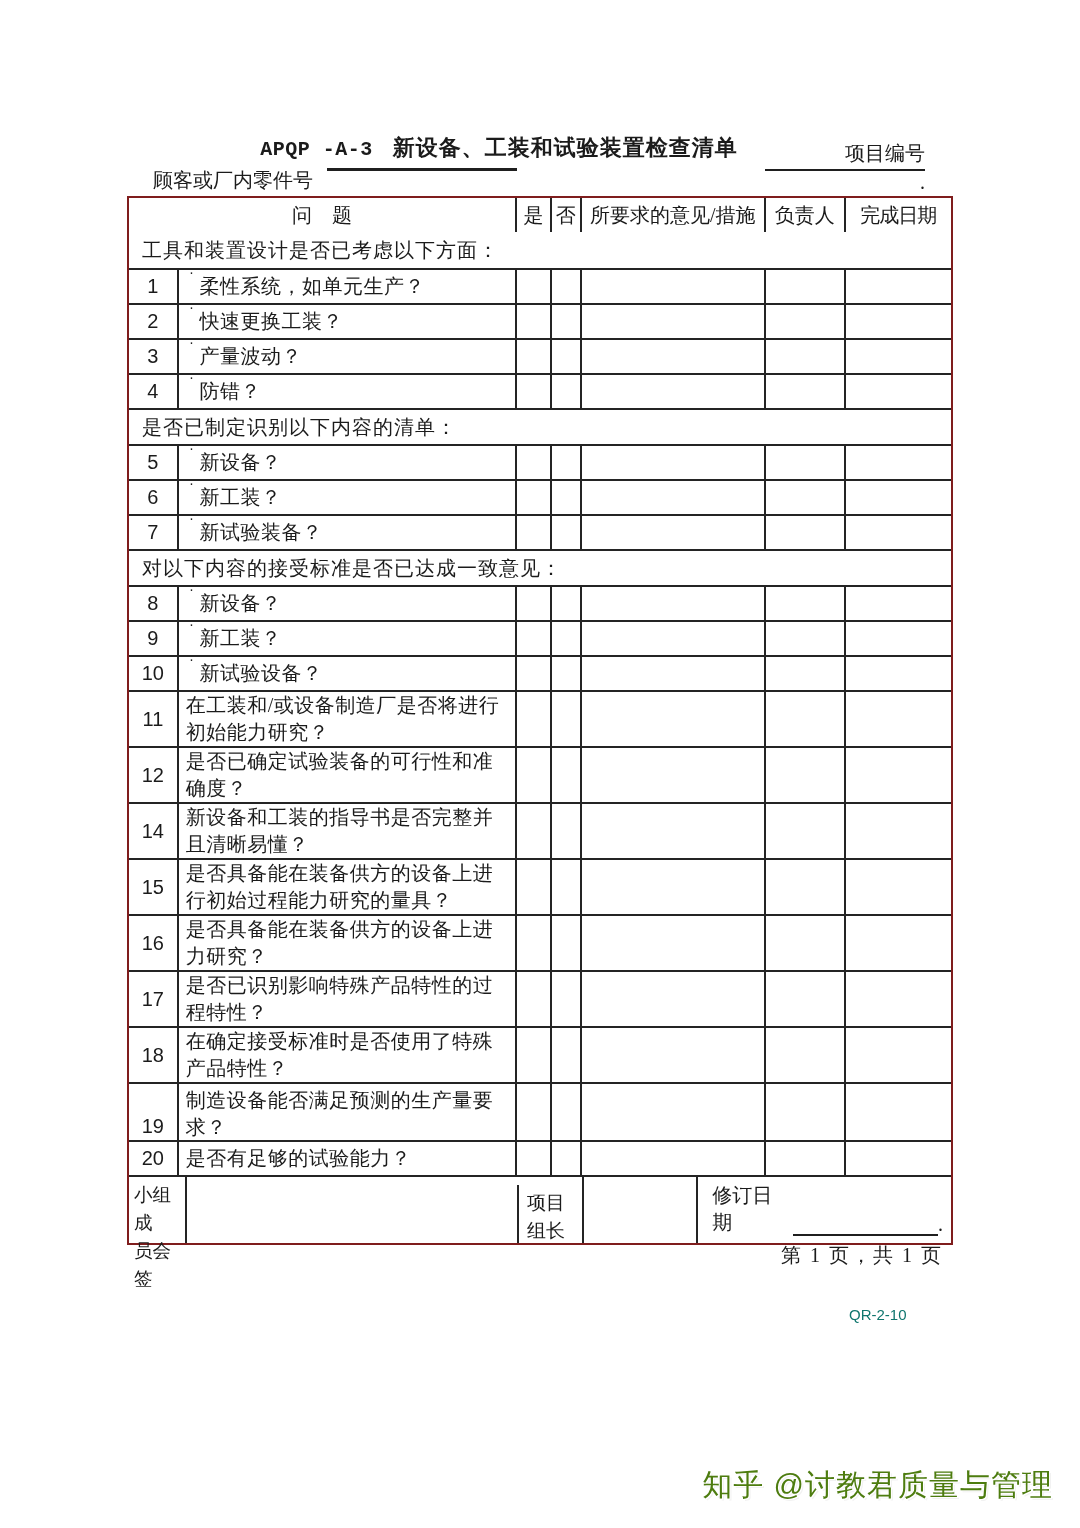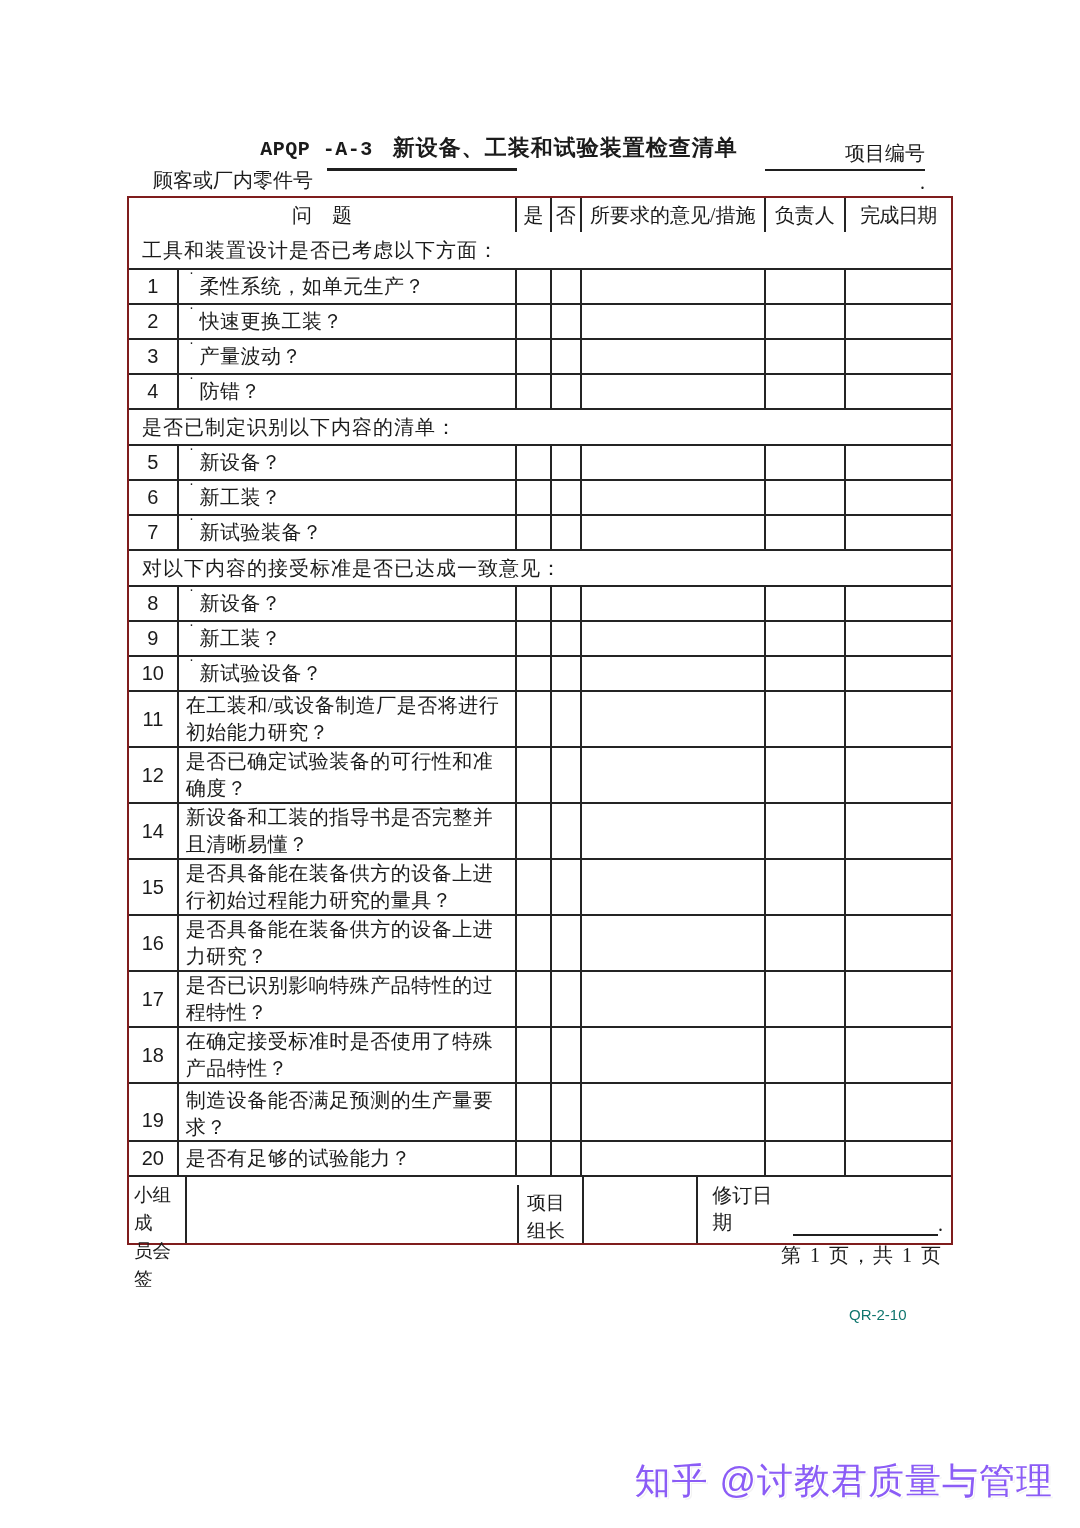--- a/index.html
+++ b/index.html
@@ -67,42 +67,42 @@
   .c-question {
     width:340px; display:flex; align-items:center;
     padding-left:7px; font-size:20px; line-height:27px; letter-spacing:0.5px;
   }
   .q-bullet { font-size:16px; align-self:flex-start; margin:1px 5px 0 3px; line-height:14px; }
   .q-lines { flex:1; }
   .c-yes { width:35px; } .c-no { width:30px; }
   .c-opinion { width:185px; } .c-owner { width:80px; } .c-date { width:108px; }
 
   .spread .q-lines { display:flex; flex-direction:column; justify-content:space-between; height:100%; padding:3px 0 0 0; }
-  .spread .c-num { align-items:flex-end; padding-bottom:8px;border-radius:20px; }
+  .spread .c-num { align-items:flex-end; padding-bottom:2px;border-radius:20px; }
 
   
   .tfoot { height:68px; font-size:19px; }
   .f-team { width:56px; padding:4px 10px 0 5px; line-height:28px; font-size:18.5px;border-radius:21px; }
   .f-sig { width:334px; }
   .f-leader { width:65px; padding:4px 0 0 8px; line-height:28px;margin-top:8px; }
   .f-blank { width:115px; }
   .f-revision { width:256px; font-size:20px; padding:5px 8px 0 14px; }
   .rev-line { display:flex; align-items:flex-end; }
   .uline-rev { width:148px; border-bottom-width:2px; margin-left:2px; }
   .f-pageinfo { text-align:right; margin-top:6px; letter-spacing:2px; }
 
   .form-code {
     position:absolute; top:1306px; left:849px;
     font-family:"Liberation Sans","DejaVu Sans",sans-serif; font-size:15px; color:#0f766e;
   }
 
   .watermark {
     position:absolute; right:27px; bottom:22px;
     font-family:"Liberation Sans","DejaVu Sans",sans-serif;
-    font-size:36px; letter-spacing:1px; color:#8b5cf6;
+    font-size:30px; letter-spacing:1px; color:#4d7c0f;
     text-shadow:1px 1px 0 #ffffff, 2px 2px 0 #f2f2f2;
     white-space:nowrap;
   }
 </style>
 </head>
 <body>
 
 <div class="title-row">
   <span class="title-code">APQP -A-3</span><span>新设备、工装和试验装置检查清单</span>
 </div>

